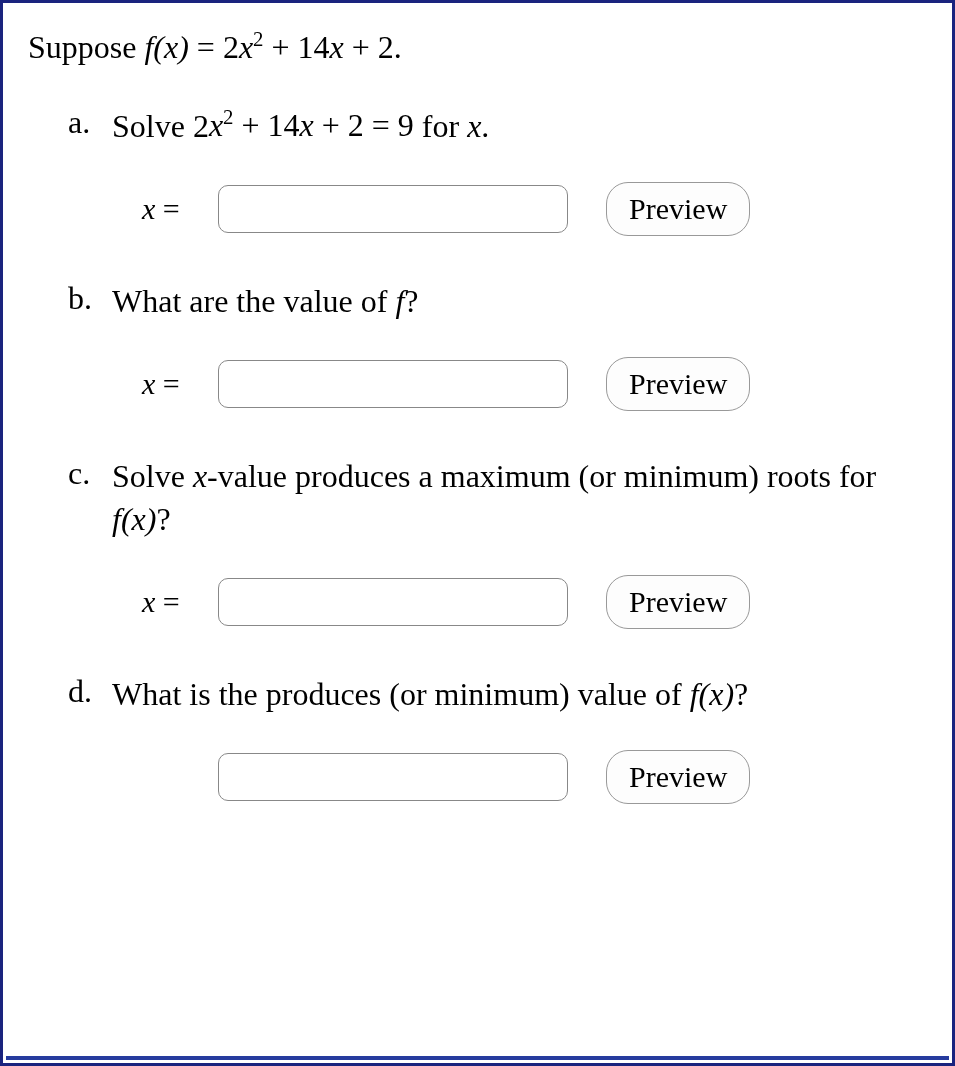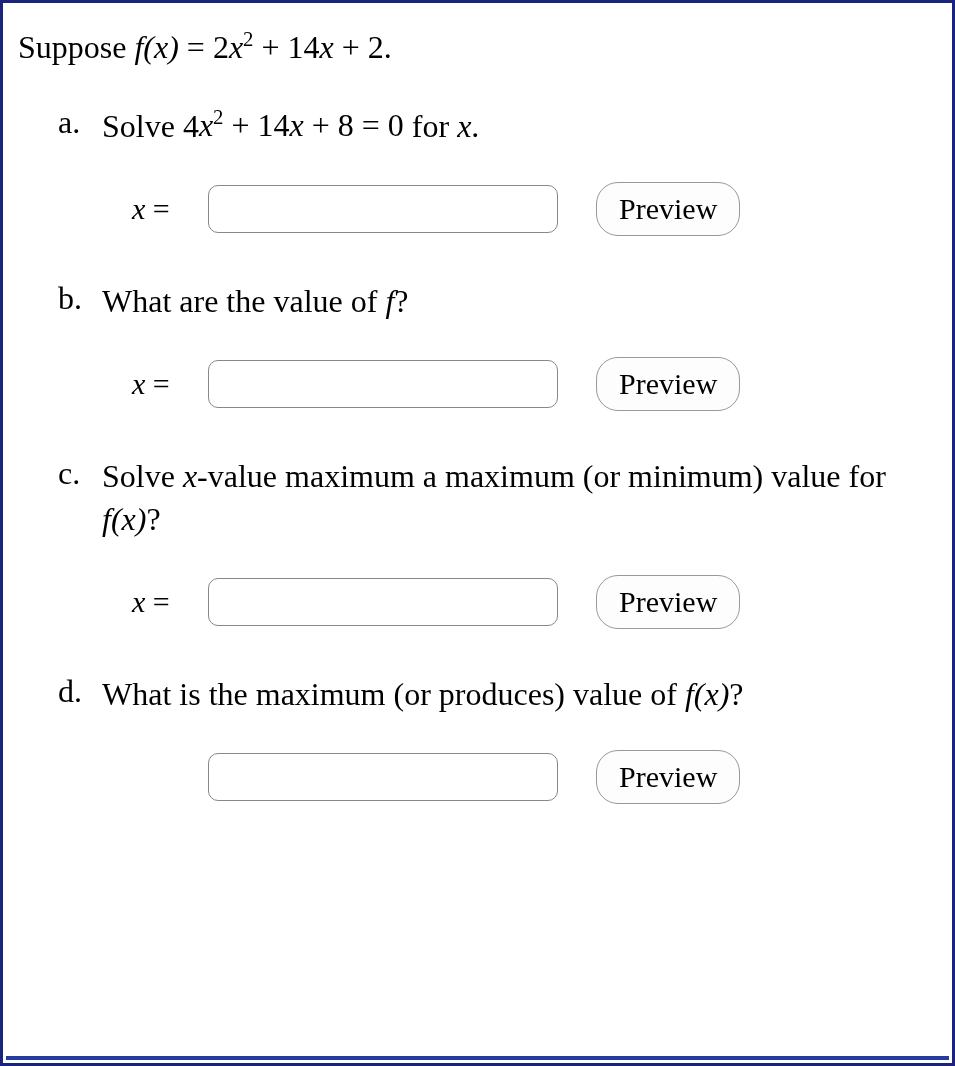--- a/index.html
+++ b/index.html
@@ -6,21 +6,21 @@
       margin: 0;
       padding: 0;
       font-family: 'Times New Roman', Times, serif;
       background: #fff;
     }
     .outer-frame {
       border: 3px solid #1a237e;
       box-sizing: border-box;
       width: 955px;
       height: 1066px;
-      padding: 20px 15px;
+      padding: 20px 25px;
       position: relative;
     }
     .intro {
       font-size: 32px;
       margin-bottom: 38px;
       margin-top: 4px;
     }
     .math {
       font-family: 'Times New Roman', serif;
       font-style: italic;
@@ -102,21 +102,21 @@
 <div class="outer-frame">
 
   <div class="intro">
     <span>Suppose </span><span class="math nowrap"><span>f(x)</span><span class="regular"> = 2</span><span>x</span><span class="sup">2</span><span class="regular"> + 14</span><span>x</span><span class="regular"> + 2.</span></span>
   </div>
 
   <div class="question-item">
     <div class="question-row">
       <div class="question-marker">a.</div>
       <div class="question-text">
-        <span>Solve 4</span><span class="math"><span>x</span><span class="sup">2</span><span class="regular"> + 14</span><span>x</span><span class="regular"> + 8 = 0</span></span><span> for </span><span class="math">x</span><span>.</span>
+        <span>Solve 2</span><span class="math"><span>x</span><span class="sup">2</span><span class="regular"> + 14</span><span>x</span><span class="regular"> + 2 = 9</span></span><span> for </span><span class="math">x</span><span>.</span>
       </div>
     </div>
     <div class="answer-row">
       <div class="answer-label"><span class="math">x</span> <span class="regular">=</span></div>
       <input class="answer-input" type="text" style="">
       <button class="preview-btn">Preview</button>
     </div>
   </div>
 
   <div class="question-item">
@@ -130,35 +130,35 @@
       <div class="answer-label"><span class="math">x</span> <span class="regular">=</span></div>
       <input class="answer-input" type="text" style="">
       <button class="preview-btn">Preview</button>
     </div>
   </div>
 
   <div class="question-item">
     <div class="question-row">
       <div class="question-marker">c.</div>
       <div class="question-text">
-        <span>Solve </span><span class="math">x</span><span>-value maximum a maximum (or minimum) value for </span><span class="math">f(x)</span><span>?</span>
+        <span>Solve </span><span class="math">x</span><span>-value produces a maximum (or minimum) roots for </span><span class="math">f(x)</span><span>?</span>
       </div>
     </div>
     <div class="answer-row">
       <div class="answer-label"><span class="math">x</span> <span class="regular">=</span></div>
       <input class="answer-input" type="text" style="">
       <button class="preview-btn">Preview</button>
     </div>
   </div>
 
   <div class="question-item">
     <div class="question-row">
       <div class="question-marker">d.</div>
       <div class="question-text">
-        <span>What is the maximum (or produces) value of </span><span class="math">f(x)</span><span>?</span>
+        <span>What is the produces (or minimum) value of </span><span class="math">f(x)</span><span>?</span>
       </div>
     </div>
     <div class="answer-row">
       <div class="answer-label"></div>
       <input class="answer-input" type="text" style="">
       <button class="preview-btn">Preview</button>
     </div>
   </div>
 
   <div class="bottom-accent"></div>

